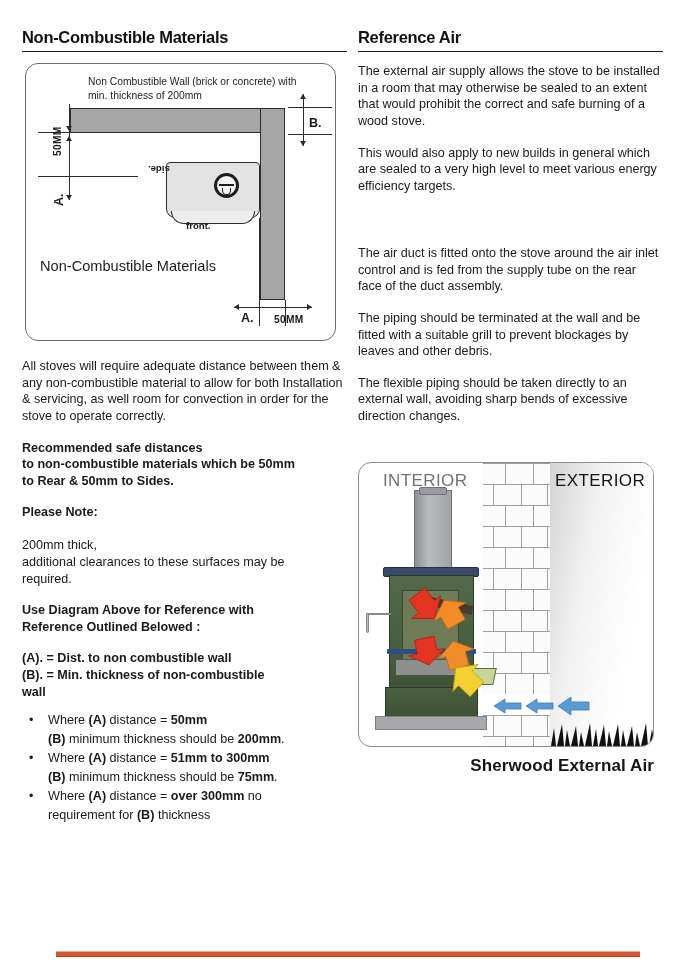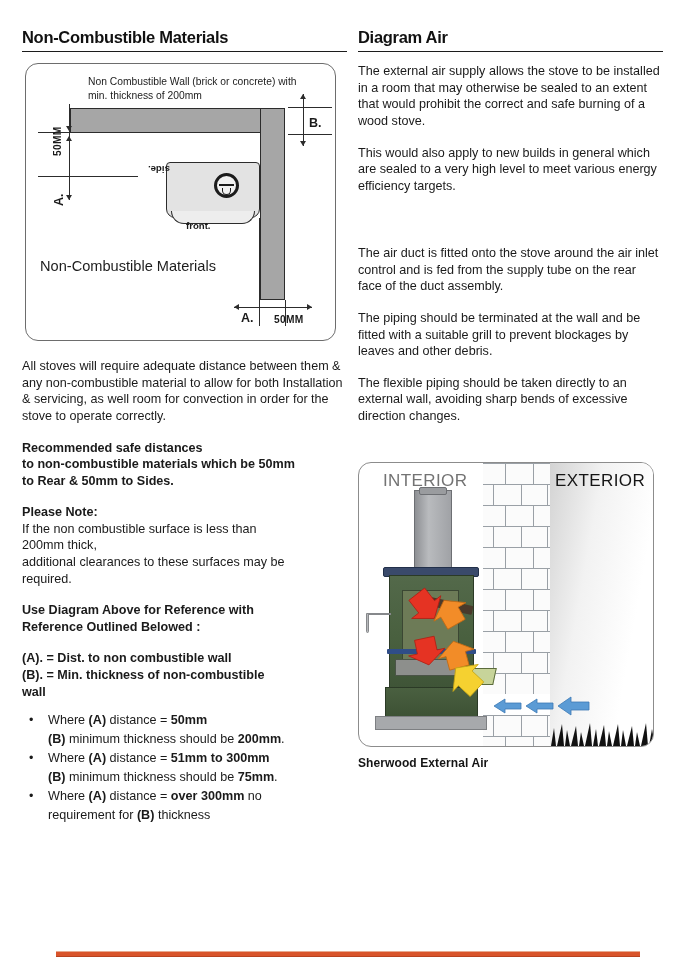--- a/index.html
+++ b/index.html
@@ -337,22 +337,22 @@
   .duct {
     position: absolute;
     left: 106px; top: 205px;
     width: 30px; height: 17px;
     background: #c7d49a;
     border: 1px solid #5b6b3c;
     transform: skewX(-12deg);
   }
   .caption-air {
     width: 296px;
-    text-align: left;
-    font-size: 12px;
+    text-align: right;
+    font-size: 17px;
     font-weight: bold;
     color: #151515;
     margin-top: 9px;
     letter-spacing: 0.1px;
   }
 
   
   .bottom-bar {
     position: absolute;
     left: 56px;
@@ -422,21 +422,21 @@
     <p class="body">All stoves will require adequate distance between them &amp; any non-combustible material to allow for both Installation &amp; servicing, as well room for convection in order for the stove to operate correctly.</p>
 
     <p class="bold">
       <span>Recommended safe distances</span><br>
       <span>to non-combustible materials which be 50mm</span><br>
       <span>to Rear &amp; 50mm to Sides.</span>
     </p>
 
     <p class="body">
       <b>Please Note:</b><br>
-      <span>If the non combustible surface is less than</span><br>
+      <br>
       <span>200mm thick,</span><br>
       <span>additional clearances to these surfaces may be</span><br>
       <span>required.</span>
     </p>
 
     <p class="bold">
       <span>Use Diagram Above for Reference with</span><br>
       <span>Reference Outlined Belowed :</span>
     </p>
 
@@ -460,21 +460,21 @@
       <li>
         <span class="dot">•</span>
         <span><span>Where </span><b>(A)</b><span> distance = </span><b>over 300mm</b><span> no</span></span><br>
         <span><span>requirement for  </span><b>(B)</b><span> thickness</span></span>
       </li>
     </ul>
   </div>
 
   <div class="col-right">
 
-    <h2 class="section-title">Diagram Air</h2>
+    <h2 class="section-title">Reference Air</h2>
     <hr class="title-rule">
 
     <p class="body">The external air supply allows the stove to be installed in a room that may otherwise be sealed to an extent that would prohibit the correct and safe burning of a wood stove.</p>
     <p class="body">This would also apply to new builds in general which are sealed to a very high level to meet various energy efficiency targets.</p>
     <div style="height:36px"></div>
     <p class="body">The air duct is fitted onto the stove around the air inlet control and is fed from the supply tube on the rear face of the duct assembly.</p>
     <p class="body">The piping should be terminated at the wall and be fitted with a suitable grill to prevent blockages by leaves and other debris.</p>
     <p class="body">The flexible piping should be taken directly to an external wall, avoiding sharp bends of excessive direction changes.</p>
 
     <div style="height:22px"></div>

